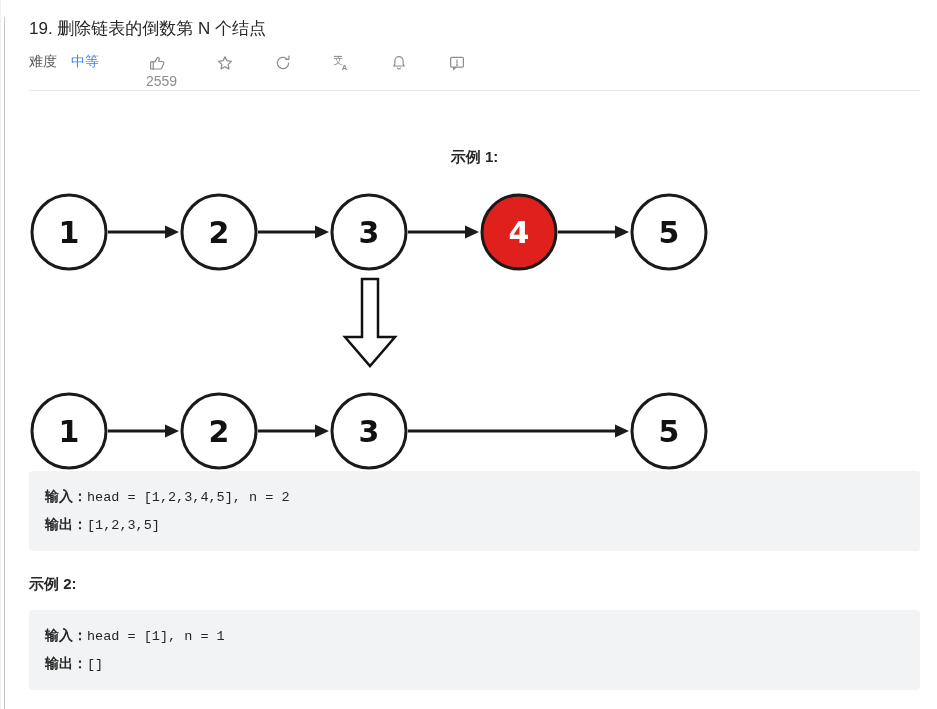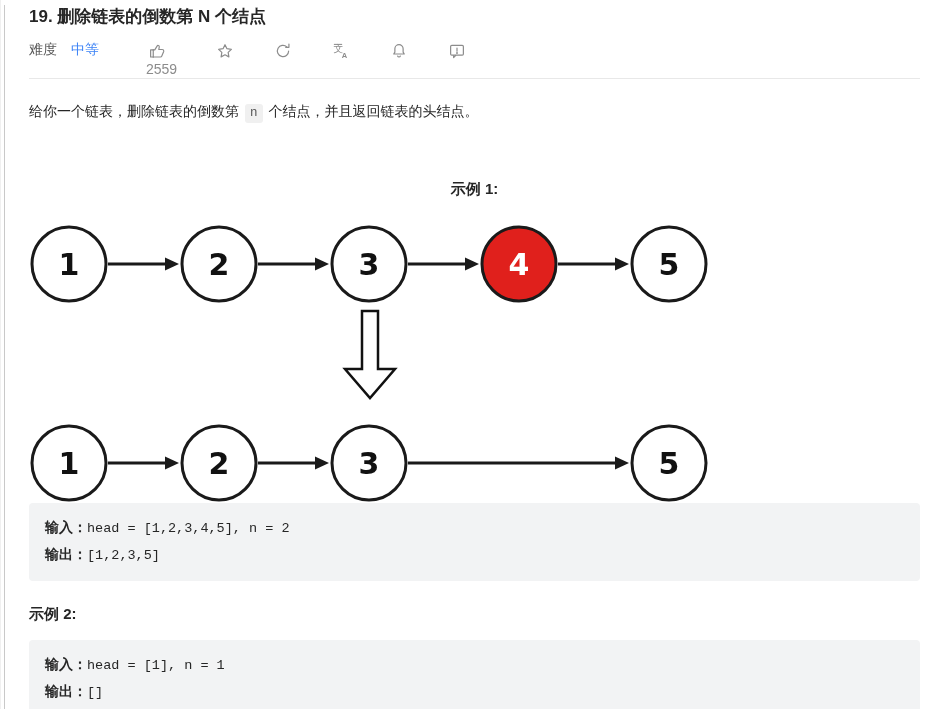--- a/index.html
+++ b/index.html
@@ -11,23 +11,23 @@
     font-family: "Liberation Sans", "DejaVu Sans", sans-serif;
     color: #262626;
   }
   .page {
     height: 100%;
     margin-left: 3px;
     border-left: 1px solid #c9c9c9;
     padding: 0 17px 0 24px;
   }
   .title {
-    margin-top: 5px;
+    margin-top: 17px;
     font-size: 17px;
-    font-weight: 700;
+    font-weight: 400;
     line-height: 24px;
     color: #262626;
   }
   .meta-row {
     margin-top: 12px;
     display: flex;
     align-items: flex-start;
     height: 24px;
   }
   .difficulty-label { font-size: 14px; color: #595959; }
@@ -75,21 +75,21 @@
     background: #f2f3f4;
     border-radius: 4px;
     padding: 12px 16px;
     font-size: 13.5px;
     line-height: 26px;
     font-family: "Liberation Mono", "DejaVu Sans Mono", monospace;
     color: #262626;
     white-space: pre-wrap;
   }
   .example-block .io-label {
-    font-family: Liberation Mono, monospace;
+    font-family: Liberation Sans, sans-serif;
     font-weight: 700;
     font-size: 14px;
   }
   .example-block-2 { margin-top: 16px; }
 </style>
 </head>
 <body>
 
 <div class="page">
 
@@ -143,23 +143,20 @@
         <rect x="3.5" y="4.5" width="17" height="13" rx="1.5"></rect>
         <path d="M7.5 17.5v3.2l3.2-3.2"></path>
         <line x1="12" y1="8" x2="12" y2="12.2" stroke-linecap="round"></line>
         <circle cx="12" cy="14.7" r="0.5" fill="#8c8c8c"></circle>
       </svg>
     </span>
   </div>
 
   <div class="divider"></div>
 
-  <div class="description">
-    <span>给你一个链表，删除链表的倒数第</span><span class="inline-code">n</span><span>个结点，并且返回链表的头结点。</span>
-  </div>
 
   <div class="example-heading example1-heading">示例 1:</div>
 
   <svg class="diagram" width="690" height="285" viewBox="0 0 690 285">
       <line x1="79" y1="46" x2="139" y2="46" stroke="#1a1a1a" stroke-width="2.8"></line>
       <polygon points="150,46 136,39.5 136,52.5" fill="#1a1a1a"></polygon>
       <line x1="229" y1="46" x2="289" y2="46" stroke="#1a1a1a" stroke-width="2.8"></line>
       <polygon points="300,46 286,39.5 286,52.5" fill="#1a1a1a"></polygon>
       <line x1="379" y1="46" x2="439" y2="46" stroke="#1a1a1a" stroke-width="2.8"></line>
       <polygon points="450,46 436,39.5 436,52.5" fill="#1a1a1a"></polygon>

